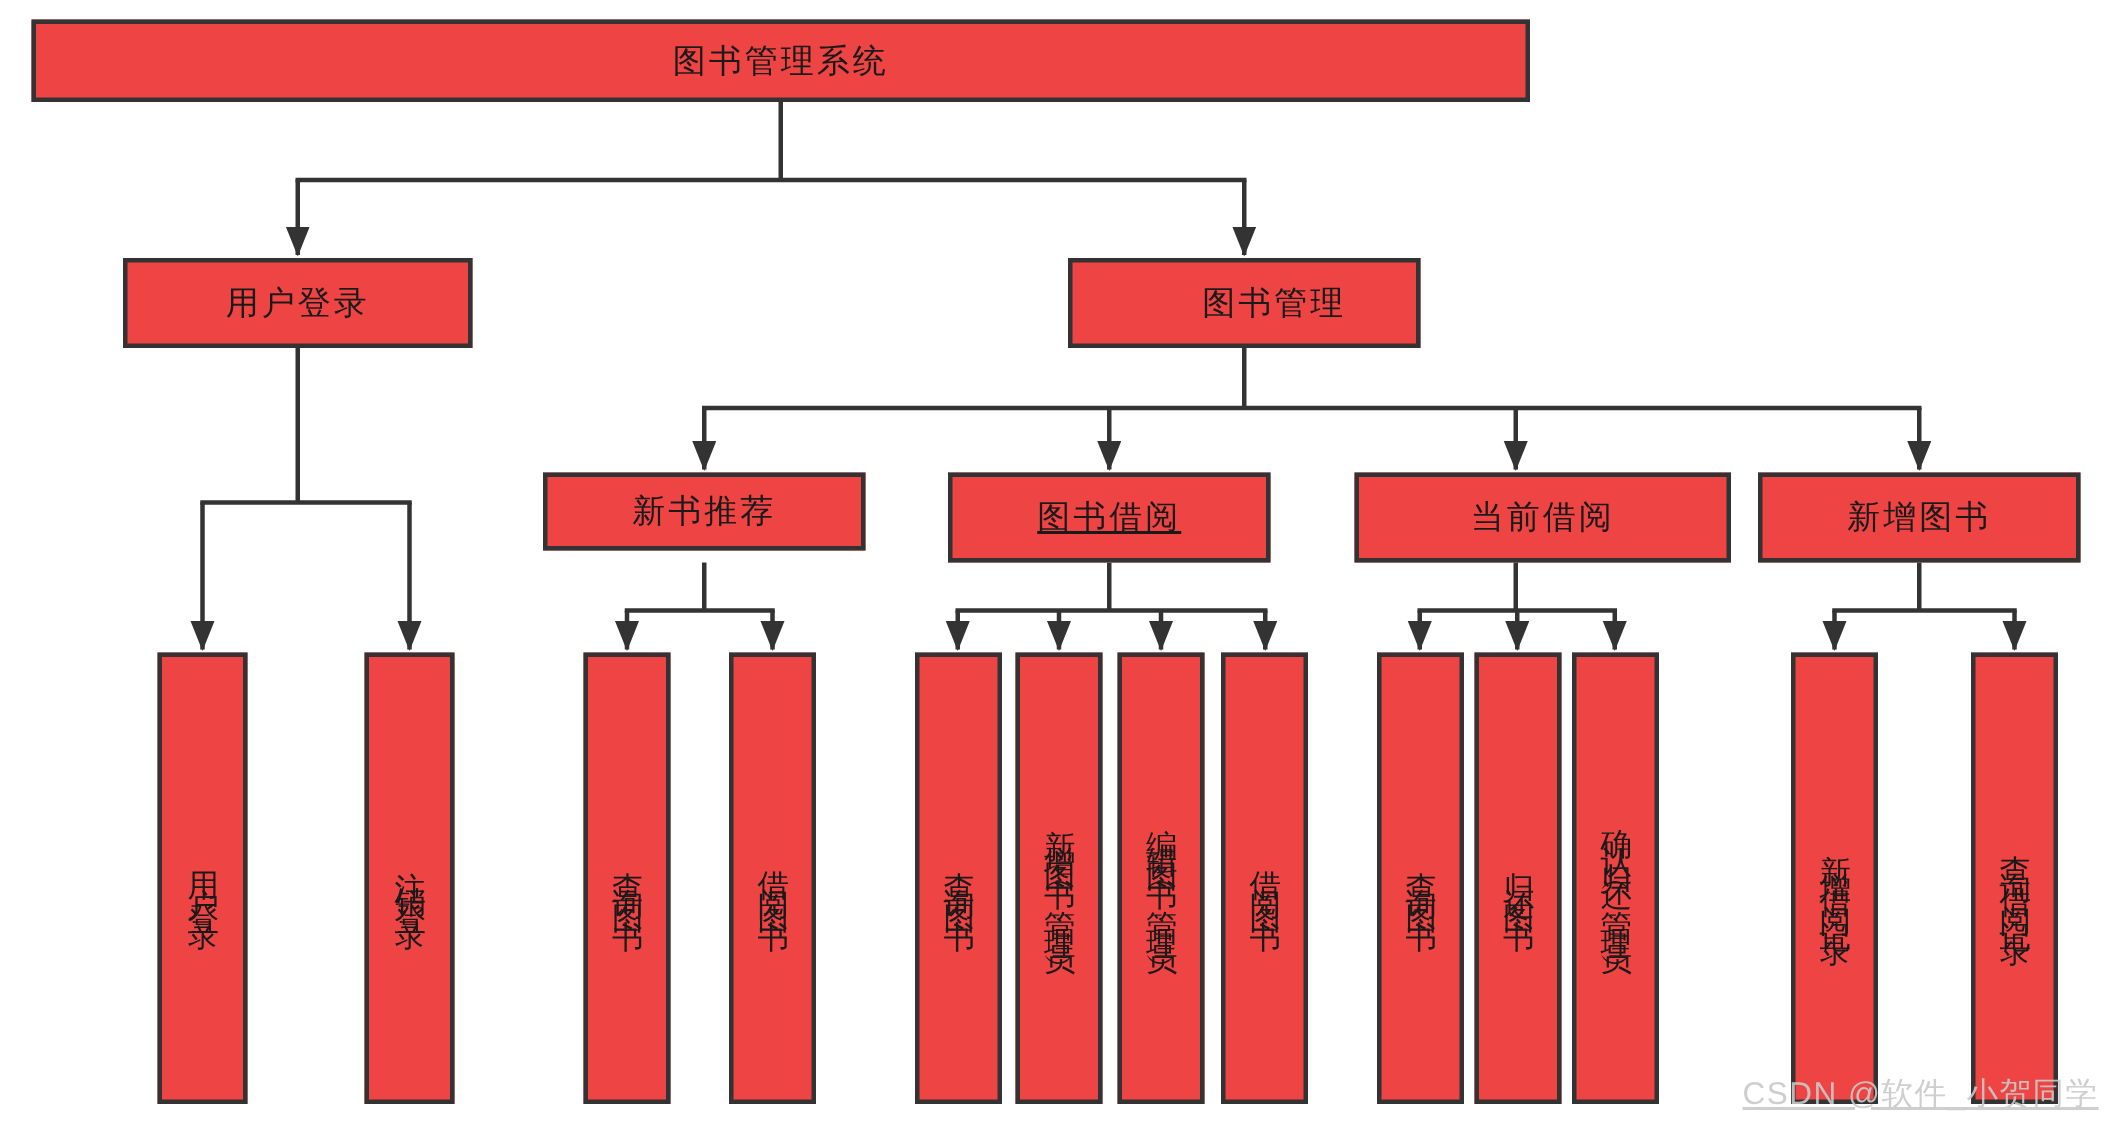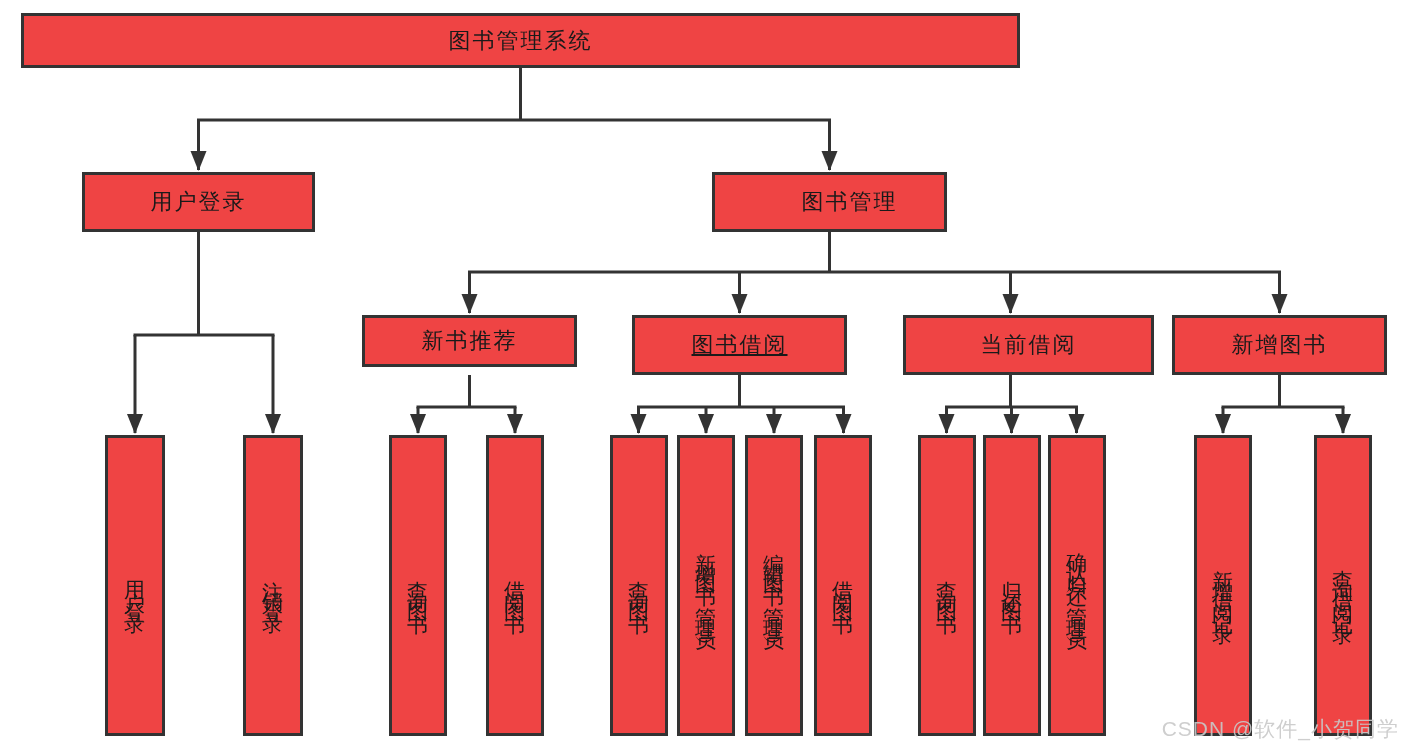--- a/index.html
+++ b/index.html
@@ -44,20 +44,21 @@
   .watermark {
     position: absolute;
     right: 6px;
     bottom: 4px;
     z-index: 5;
     font-size: 21px;
     color: #c9c9c9;
     opacity: 0.9;
     letter-spacing: 1px;
     white-space: nowrap;
+    text-decoration: underline;
   }
 </style>
 </head>
 <body>
 
 <div class="stage">
 
   <svg class="edges" viewBox="0 0 1405 747" xmlns="http://www.w3.org/2000/svg">
     <defs>
       <marker id="arr" markerUnits="userSpaceOnUse" markerWidth="22" markerHeight="18" refX="19" refY="8" orient="auto">

